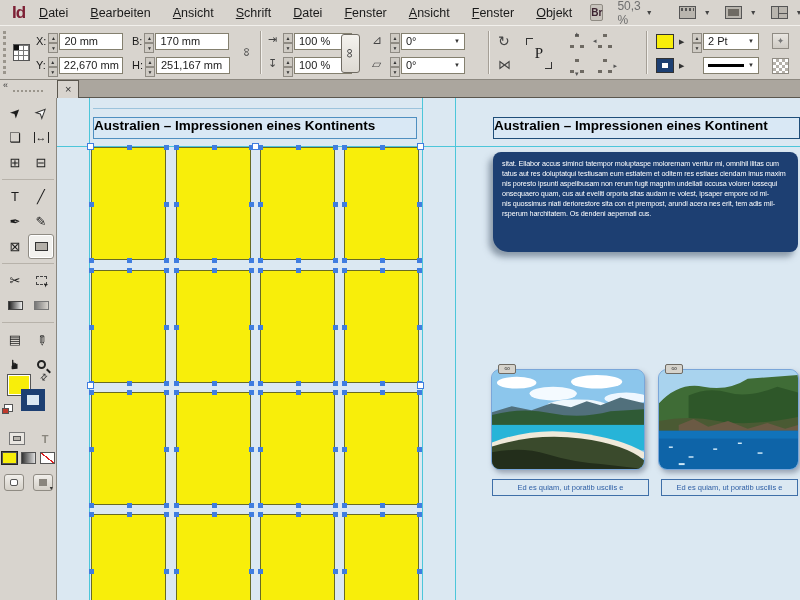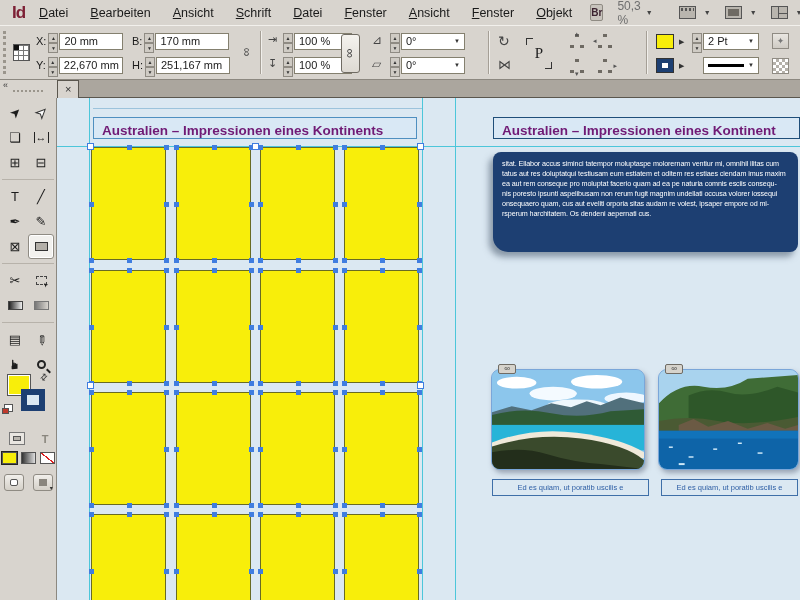--- a/index.html
+++ b/index.html
@@ -126,22 +126,22 @@
              border-radius:3px; position:relative; }
   .viewbtn.normal::after { content:""; position:absolute; inset:4px 5px; border:1px solid #555; border-radius:2px; background:#fff; }
   .viewbtn.preview::after { content:""; position:absolute; inset:4px 5px; background:#8a867e; }
   .viewbtn .fly { position:absolute; right:-1px; bottom:-1px; font-size:6px; color:#333; }
 
   
   .canvas { position:absolute; left:57px; top:98px; right:0; bottom:0; background:#dbe8f2; overflow:hidden; }
   .vguide { position:absolute; top:0; bottom:0; width:1px; background:#4cc6da; }
   .hguide { position:absolute; left:0; right:0; height:1px; background:#4cc6da; }
   .frameline { position:absolute; height:1px; background:#9cc3dc; }
-  .pgheader { position:absolute; height:22px; display:flex; align-items:flex-end; padding-left:8px;
-              background:#d9e8f5; font-weight:bold; font-size:13.5px; color:#701a75;
+  .pgheader { position:absolute; height:22px; display:flex; align-items:flex-start; 
+              background:#d9e8f5; font-weight:bold; font-size:13.5px; color:#000000;
               white-space:nowrap; overflow:hidden; }
   .pgheader.left { border:1px solid #4f8fc0; }
   .pgheader.right { border:1.4px solid #1f4e79; }
   .cell { position:absolute; width:75px; height:113px; background:#f8ee0a; border:1px solid #686b23; }
   .hd { position:absolute; width:5px; height:5px; background:#3f7de0; }
   .hollow { position:absolute; width:7px; height:7px; background:#fff; border:1px solid #3f7de0; z-index:5; }
   .bluebox { position:absolute; left:436px; top:54px; width:305px; height:100px; background:#1d3f72;
              border-radius:8px 8px 8px 15px; box-shadow:-4px 5px 6px rgba(70,85,105,.55);
              padding:7px 9px; overflow:hidden; }
   .bl { font-size:7.2px; line-height:10.1px; color:#fff; white-space:nowrap; letter-spacing:-0.1px; }
@@ -421,23 +421,23 @@
       <span>Australien – Impressionen eines Kontinents</span>
     </div>
     <div class="pgheader right" style="left:436px;top:19px;width:307px">
       <span>Australien – Impressionen eines Kontinent</span>
     </div>
 
     <div class="bluebox">
       <div id="bodylines">
           <div class="bl">sitat. Ellabor accus siminci tatempor moluptaspe molorernam ventiur mi, omnihil ilitas cum</div>
           <div class="bl">tatus aut res doluptatqui testiusam eum estiatem et oditem res estiaes ciendam imus maxim</div>
-          <div class="bl">ea aut rem conseque pro moluptat facerio quam ad ea pe naturia comnis esciis consequ-</div>
           <div class="bl">nis poresto ipsunti aspelibusam non rerum fugit magnim undellati occusa volorer iossequi</div>
           <div class="bl">onsequaero quam, cus aut eveliti orporia sitas audam re volest, ipsaper empore od mi-</div>
+          <div class="bl">nis quossimus niati deriorestore sita con et prempost, arundi acera nes erit, tem adis mil-</div>
           <div class="bl">rsperum harchitatem. Os dendeni aepernati cus.</div>
         </div>
     </div>
 
     <div class="photo" style="left:434px;width:154px">
       <svg viewBox="0 0 154 101" preserveAspectRatio="none">
         <rect width="154" height="101" fill="#8cc6ec"></rect>
         <ellipse cx="25" cy="13" rx="20" ry="6" fill="#ffffff"></ellipse>
         <ellipse cx="62" cy="24" rx="24" ry="7" fill="#f4faff"></ellipse>
         <ellipse cx="106" cy="12" rx="26" ry="7" fill="#ffffff"></ellipse>

